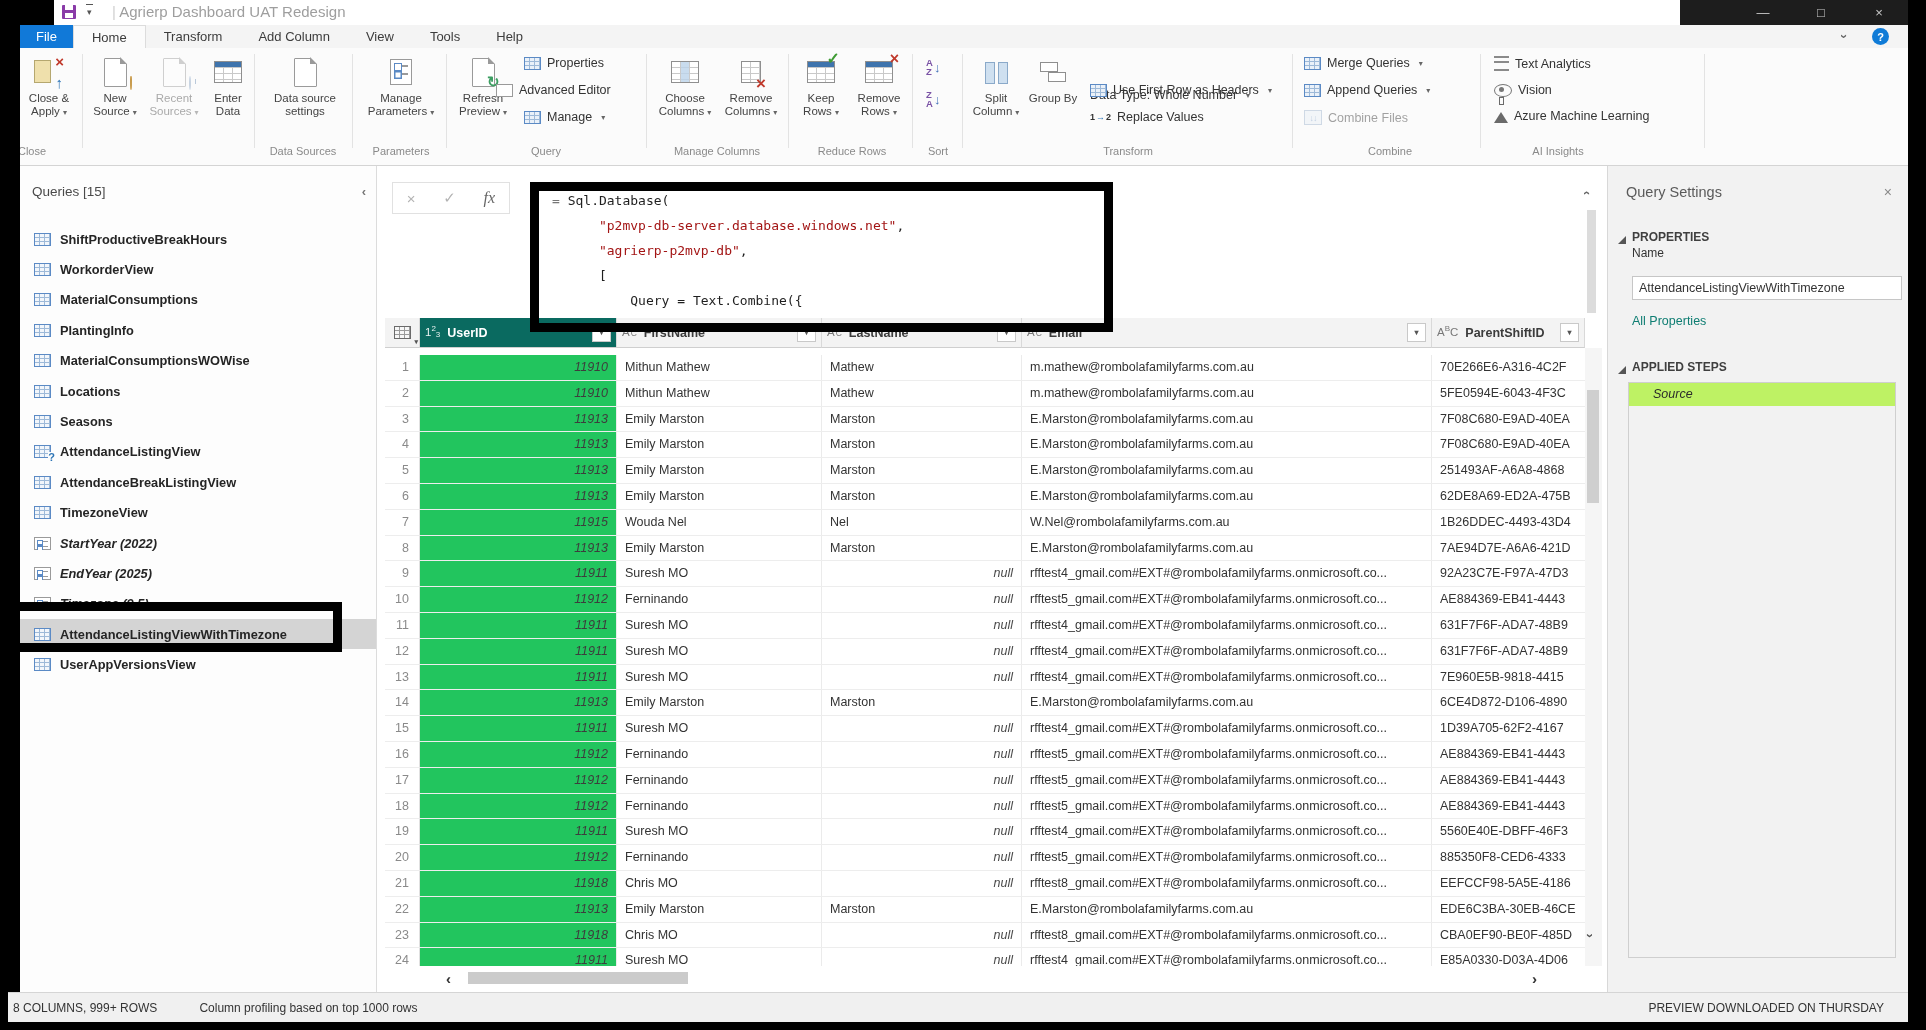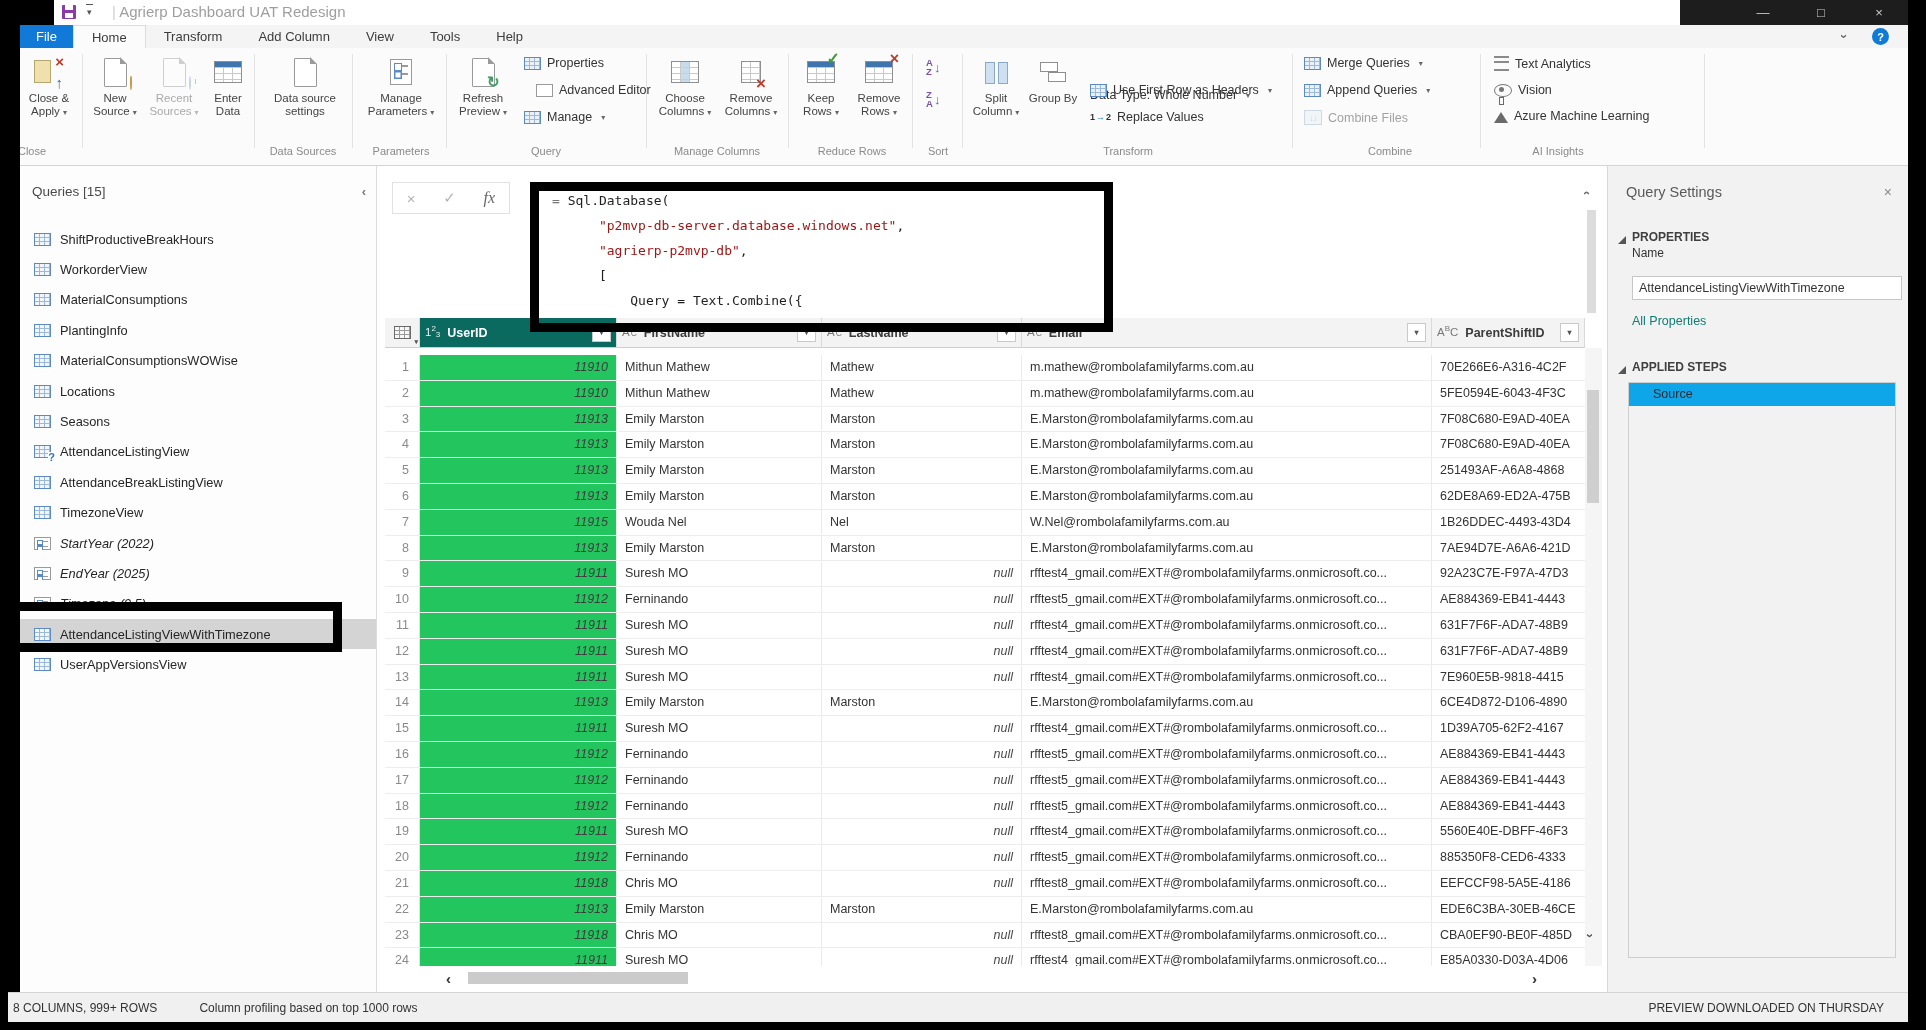--- a/index.html
+++ b/index.html
@@ -92,21 +92,21 @@
   .i-rv{font-size:9px;font-weight:bold;color:#333;display:flex;align-items:flex-end;}
   .i-rv .arr{color:#2e75b6;font-size:9px;margin:0 1px;}
   .i-combf{width:16px;height:13px;border:1px solid #9ab0cc;background:#e9eef5;color:#7a9cc6;font-size:9px;font-weight:bold;
            display:flex;align-items:center;justify-content:center;letter-spacing:-1px;}
 
   
   #queries-panel{left:20px;top:166px;width:357px;height:826px;background:#fdfdfd;border-right:1px solid #dcdcdc;box-sizing:border-box;}
   #queries-header{position:absolute;left:12px;top:18px;font-size:13.5px;color:#4a4a4a;}
   #queries-collapse{position:absolute;right:10px;top:18px;font-size:13px;color:#777;font-weight:bold;}
   #queries-list{position:absolute;left:0;top:58px;width:100%;}
-  .qrow{position:relative;height:30.4px;display:flex;align-items:center;padding-left:14px;font-size:12.8px;color:#252525;}
+  .qrow{position:relative;height:30.4px;display:flex;align-items:center;padding-left:14px;font-size:12.8px;color:#252525;font-weight:bold;}
   .qrow-sel{background:#d4d4d4;}
   .qrow-it .qlabel{font-style:italic;}
   .qic{width:17px;height:13px;margin-right:9px;flex:none;border:1px solid #5b8ac5;box-sizing:border-box;background:
      repeating-linear-gradient(to bottom,transparent 0 3px,#9db9d8 3px 4px),
      repeating-linear-gradient(to right,transparent 0 4px,#9db9d8 4px 5px),#f2f6fb;position:relative;}
   .qic-table-question::after{content:"?";position:absolute;right:-5px;bottom:-5px;color:#2e75b6;font-weight:bold;font-size:11px;background:#fdfdfd;line-height:10px;}
   .qic-parameter{background:#fff;border-color:#9a9a9a;}
   .qic-parameter::after{content:"";position:absolute;left:2px;top:2px;width:4px;height:3px;border:1px solid #5b8ac5;box-shadow:0 6px 0 -1px #fff,0 5px 0 0 #5b8ac5;}
   .qic-parameter::before{content:"";position:absolute;right:2px;top:3px;width:5px;height:1px;background:#9a9a9a;box-shadow:0 5px 0 #9a9a9a;}
 
@@ -170,21 +170,21 @@
   .tri{width:0;height:0;border-bottom:8px solid #555;border-left:8px solid transparent;display:inline-block;margin-right:6px;}
   .sec-h{font-size:12px;font-weight:bold;color:#3f3f3f;display:flex;align-items:flex-end;}
   #qs-prop-h{left:10px;top:64px;}
   #qs-name-label{left:24px;top:80px;font-size:12px;color:#333;}
   #qs-name-input{left:24px;top:110px;width:256px;height:22px;border:1px solid #c6c6c6;background:#fff;font-size:12.5px;color:#333;
                  font-family:"Liberation Sans",sans-serif;padding:0 6px;}
   #qs-allprops{left:24px;top:148px;font-size:12.5px;color:#0e7d72;}
   #qs-steps-h{left:10px;top:194px;}
   #qs-steps-box{left:20px;top:216px;width:266px;height:574px;border:1px solid #cfcfcf;background:#f2f2f2;}
   .step-row{height:23px;line-height:23px;font-size:12.5px;color:#2b2b2b;padding-left:24px;}
-  .step-sel{background:#0ea5e9;}
+  .step-sel{background:#bef264;font-style:italic;}
 
   
   #statusbar{left:0;top:992px;width:1908px;height:30px;background:#f0f0f0;border-top:1px solid #d5d5d5;box-sizing:border-box;
              display:flex;align-items:center;font-size:12px;color:#333;}
   #status-left{margin-left:13px;white-space:nowrap;}
   #status-mid{margin-left:42px;white-space:nowrap;}
   #status-right{margin-left:auto;margin-right:24px;white-space:nowrap;}
 
   
   .blk{background:#000;z-index:60;}
@@ -289,21 +289,21 @@
           <span class="i-page">
             <span class="badge"><span class="i-refresh">↻</span></span>
           </span>
         </div>
       <div class="dd">Refresh Preview</div>
     </div>
     <div class="stack-item" style="left:524px;top:8px;">
       <span class="i-grid-s"></span>
         <span>Properties</span>
     </div>
-    <div class="stack-item" style="left:536px;top:35px;">
+    <div class="stack-item" style="left:496px;top:35px;">
       <span class="i-grid-s" style="background:#fff;border-color:#9a9a9a;"></span>
         <span>Advanced Editor</span>
     </div>
     <div class="stack-item dd" style="left:524px;top:62px;">
       <span class="i-grid-s"></span>
         <span>Manage</span>
     </div>
     <div class="gdiv" style="left:646px;"></div>
     <div class="glabel" style="left:546px;">Query</div>
 

